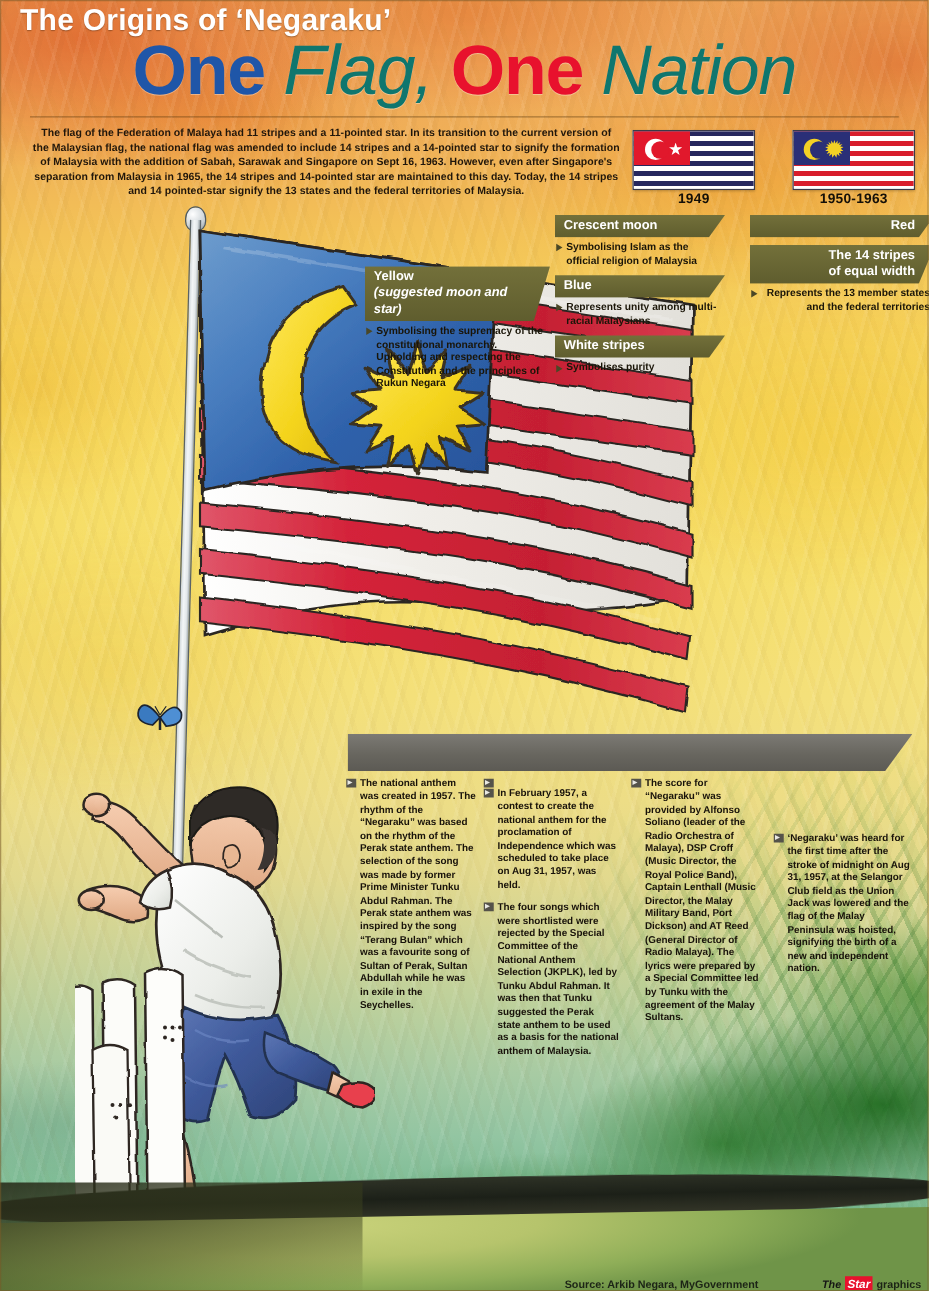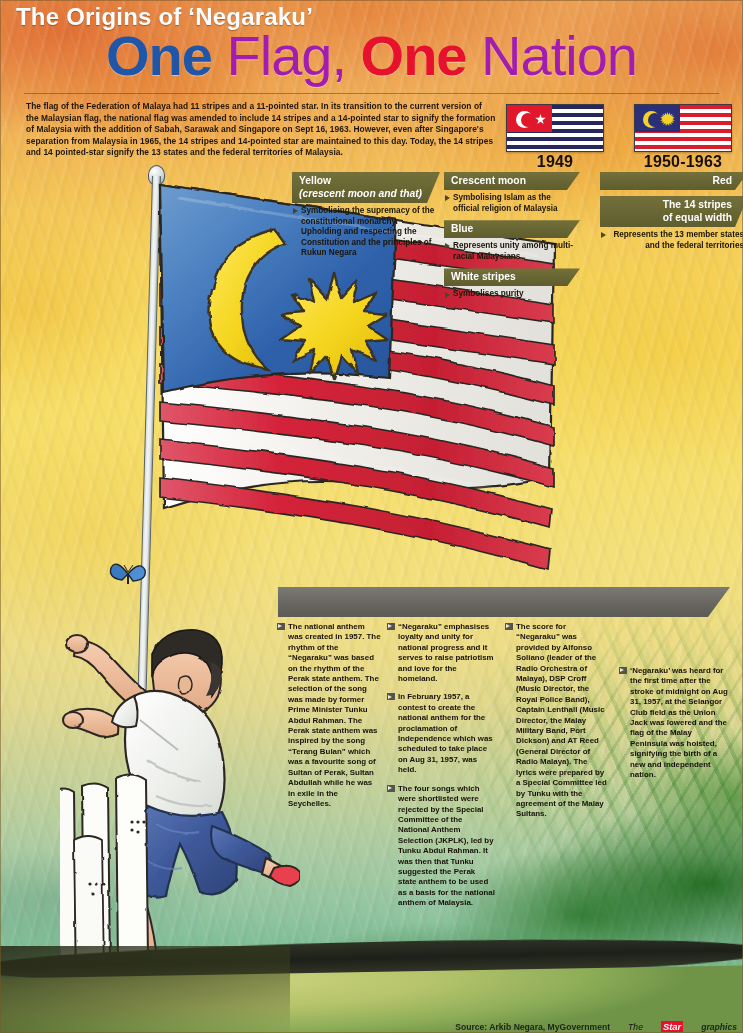--- a/index.html
+++ b/index.html
@@ -108,44 +108,45 @@
     font-size: 56px;
     line-height: 1;
     letter-spacing: -1px;
     white-space: nowrap;
     color: #111;
     font-weight: 400;
     text-shadow: 0 1px 0 rgba(255,255,255,.35);
   }
   .title .b1 { font-weight: 700; color: #1f56a8; }
   .title .b2 { font-weight: 700; color: #e8112d; }
-  .title .lt { font-weight: 400; color: #a21caf; }
+  .title .lt { font-weight: 400; color: #0f766e; font-style: italic; }
 
   .rule {
     position: absolute; left: 24px; right: 24px; top: 93px;
     height: 1px; background: rgba(80,50,10,.45);
   }
 
   .intro {
     position: absolute; left: 26px; top: 101px; width: 470px;
     font-size: 8.4px; line-height: 11.6px;
     color: #20160b; font-weight: 600;
     letter-spacing: .05px;
+    text-align: center;
   }
 
   
   .histflags { position: absolute; left: 500px; top: 104px; width: 226px; height: 62px; }
   .hf { position: absolute; top: 0; }
   .hf .flagbox {
     width: 98px; height: 48px; border: 1px solid #3a3a48;
     position: relative; overflow: hidden; background:#fff;
     box-shadow: 0 1px 2px rgba(0,0,0,.25);
   }
   .hf .cap {
-    text-align: center; font-size: 16px; font-weight: 700;
+    text-align: center; font-size: 11px; font-weight: 700;
     color: #151008; margin-top: 1px; letter-spacing: .2px;
   }
   #hf1 { left: 6px; }
   #hf2 { left: 122px; margin-left: 12px; }
 
   .stripes49 { position:absolute; inset:0;
     background: repeating-linear-gradient(180deg,#26275e 0 4px,#ffffff 4px 8px); }
   .canton49 { position:absolute; left:0; top:0; width:47%; height:58.4%; background:#e1182c; }
   .stripes50 { position:absolute; inset:0;
     background: repeating-linear-gradient(180deg,#d81d2c 0 4px,#ffffff 4px 8px); }
@@ -180,21 +181,21 @@
     background: radial-gradient(circle at 35% 30%,#ffffff,#cdd4d8 60%,#8e979c);
     border:1px solid #4f5a5f; border-radius:50% 50% 40% 40%;
   }
 
   .flagwrap { position:absolute; left:158px; top:18px; width:400px; height:440px; }
   .flagcanvas { position:absolute; inset:0; }
 
   
   .infocols { position:absolute; left:292px; top:172px; width:440px; }
   .col { position:absolute; top:0; }
-  #col-a { left:0px; width:148px; }
+  #col-a { left:0px; width:148px;margin-top:41px; }
   #col-b { left:152px; width:136px; }
   #col-c { left:308px; width:148px;text-align:right; }
 
   .ibox { margin-bottom: 6px; }
   .ihead {
     position:relative;
     background: linear-gradient(180deg,#73703a 0%,#5f5d2e 100%);
     color:#fff; font-weight:700;
     font-size:10.3px; line-height:13px;
     padding:2px 16px 3px 7px;
@@ -260,28 +261,28 @@
   }
 
   
   .boy { position:absolute; left:60px; top:600px; width:240px; height:430px; }
 
   
   .source {
     position:absolute; right:6px; bottom:1px;
     font-size:8.6px; font-weight:600; color:#1c2416;
     white-space:nowrap;
-    display:flex; align-items:baseline; gap:18px;
-  }
-  .src-the { font-style:italic; font-weight:400; color:#141414; }
+    display:flex; align-items:baseline; gap:3px;
+  }
+  .src-the { font-style:italic; font-weight:700; color:#141414;margin-left:48px; }
   .src-star {
     font-style:italic; font-weight:700; color:#fff;
     background:#e8112d; padding:0 2px; font-size:9.4px;
   }
-  .src-gr { font-weight:600; color:#1c2416;font-style:italic; }
+  .src-gr { font-weight:600; color:#1c2416; }
 
   .frame {
     position:absolute; inset:0; border:1px solid rgba(120,90,40,.55);
     pointer-events:none;
   }
 </style>
 </head>
 <body>
 
 <div id="poster">
@@ -401,21 +402,21 @@
       </svg>
     </div>
   </div>
 
   <div class="infocols">
 
     <div class="col" id="col-a">
       <div class="ibox">
         <div class="ihead two">
           <span>Yellow</span>
-          <span class="sub">(crescent moon and that)</span>
+          <span class="sub">(suggested moon and star)</span>
         </div>
         <div class="ibody">Symbolising the supremacy of the constitutional monarchy. Upholding and respecting the Constitution and the principles of Rukun Negara</div>
       </div>
     </div>
 
     <div class="col" id="col-b">
       <div class="ibox">
         <div class="ihead">Crescent moon</div>
         <div class="ibody">Symbolising Islam as the official religion of Malaysia</div>
       </div>
@@ -540,21 +541,20 @@
     <div class="ncol" id="nc1">
       <div class="nitem">
         <span class="nmark"></span>
         <span>The national anthem was created in 1957. The rhythm of the “Negaraku” was based on the rhythm of the Perak state anthem. The selection of the song was made by former Prime Minister Tunku Abdul Rahman. The Perak state anthem was inspired by the song “Terang Bulan” which was a favourite song of Sultan of Perak, Sultan Abdullah while he was in exile in the Seychelles.</span>
       </div>
     </div>
 
     <div class="ncol" id="nc2">
       <div class="nitem">
         <span class="nmark"></span>
-        <span>“Negaraku” emphasises loyalty and unity for national progress and it serves to raise patriotism and love for the homeland.</span>
       </div>
       <div class="nitem">
         <span class="nmark"></span>
         <span>In February 1957, a contest to create the national anthem for the proclamation of Independence which was scheduled to take place on Aug 31, 1957, was held.</span>
       </div>
       <div class="nitem">
         <span class="nmark"></span>
         <span>The four songs which were shortlisted were rejected by the Special Committee of the National Anthem Selection (JKPLK), led by Tunku Abdul Rahman. It was then that Tunku suggested the Perak state anthem to be used as a basis for the national anthem of Malaysia.</span>
       </div>
     </div>

